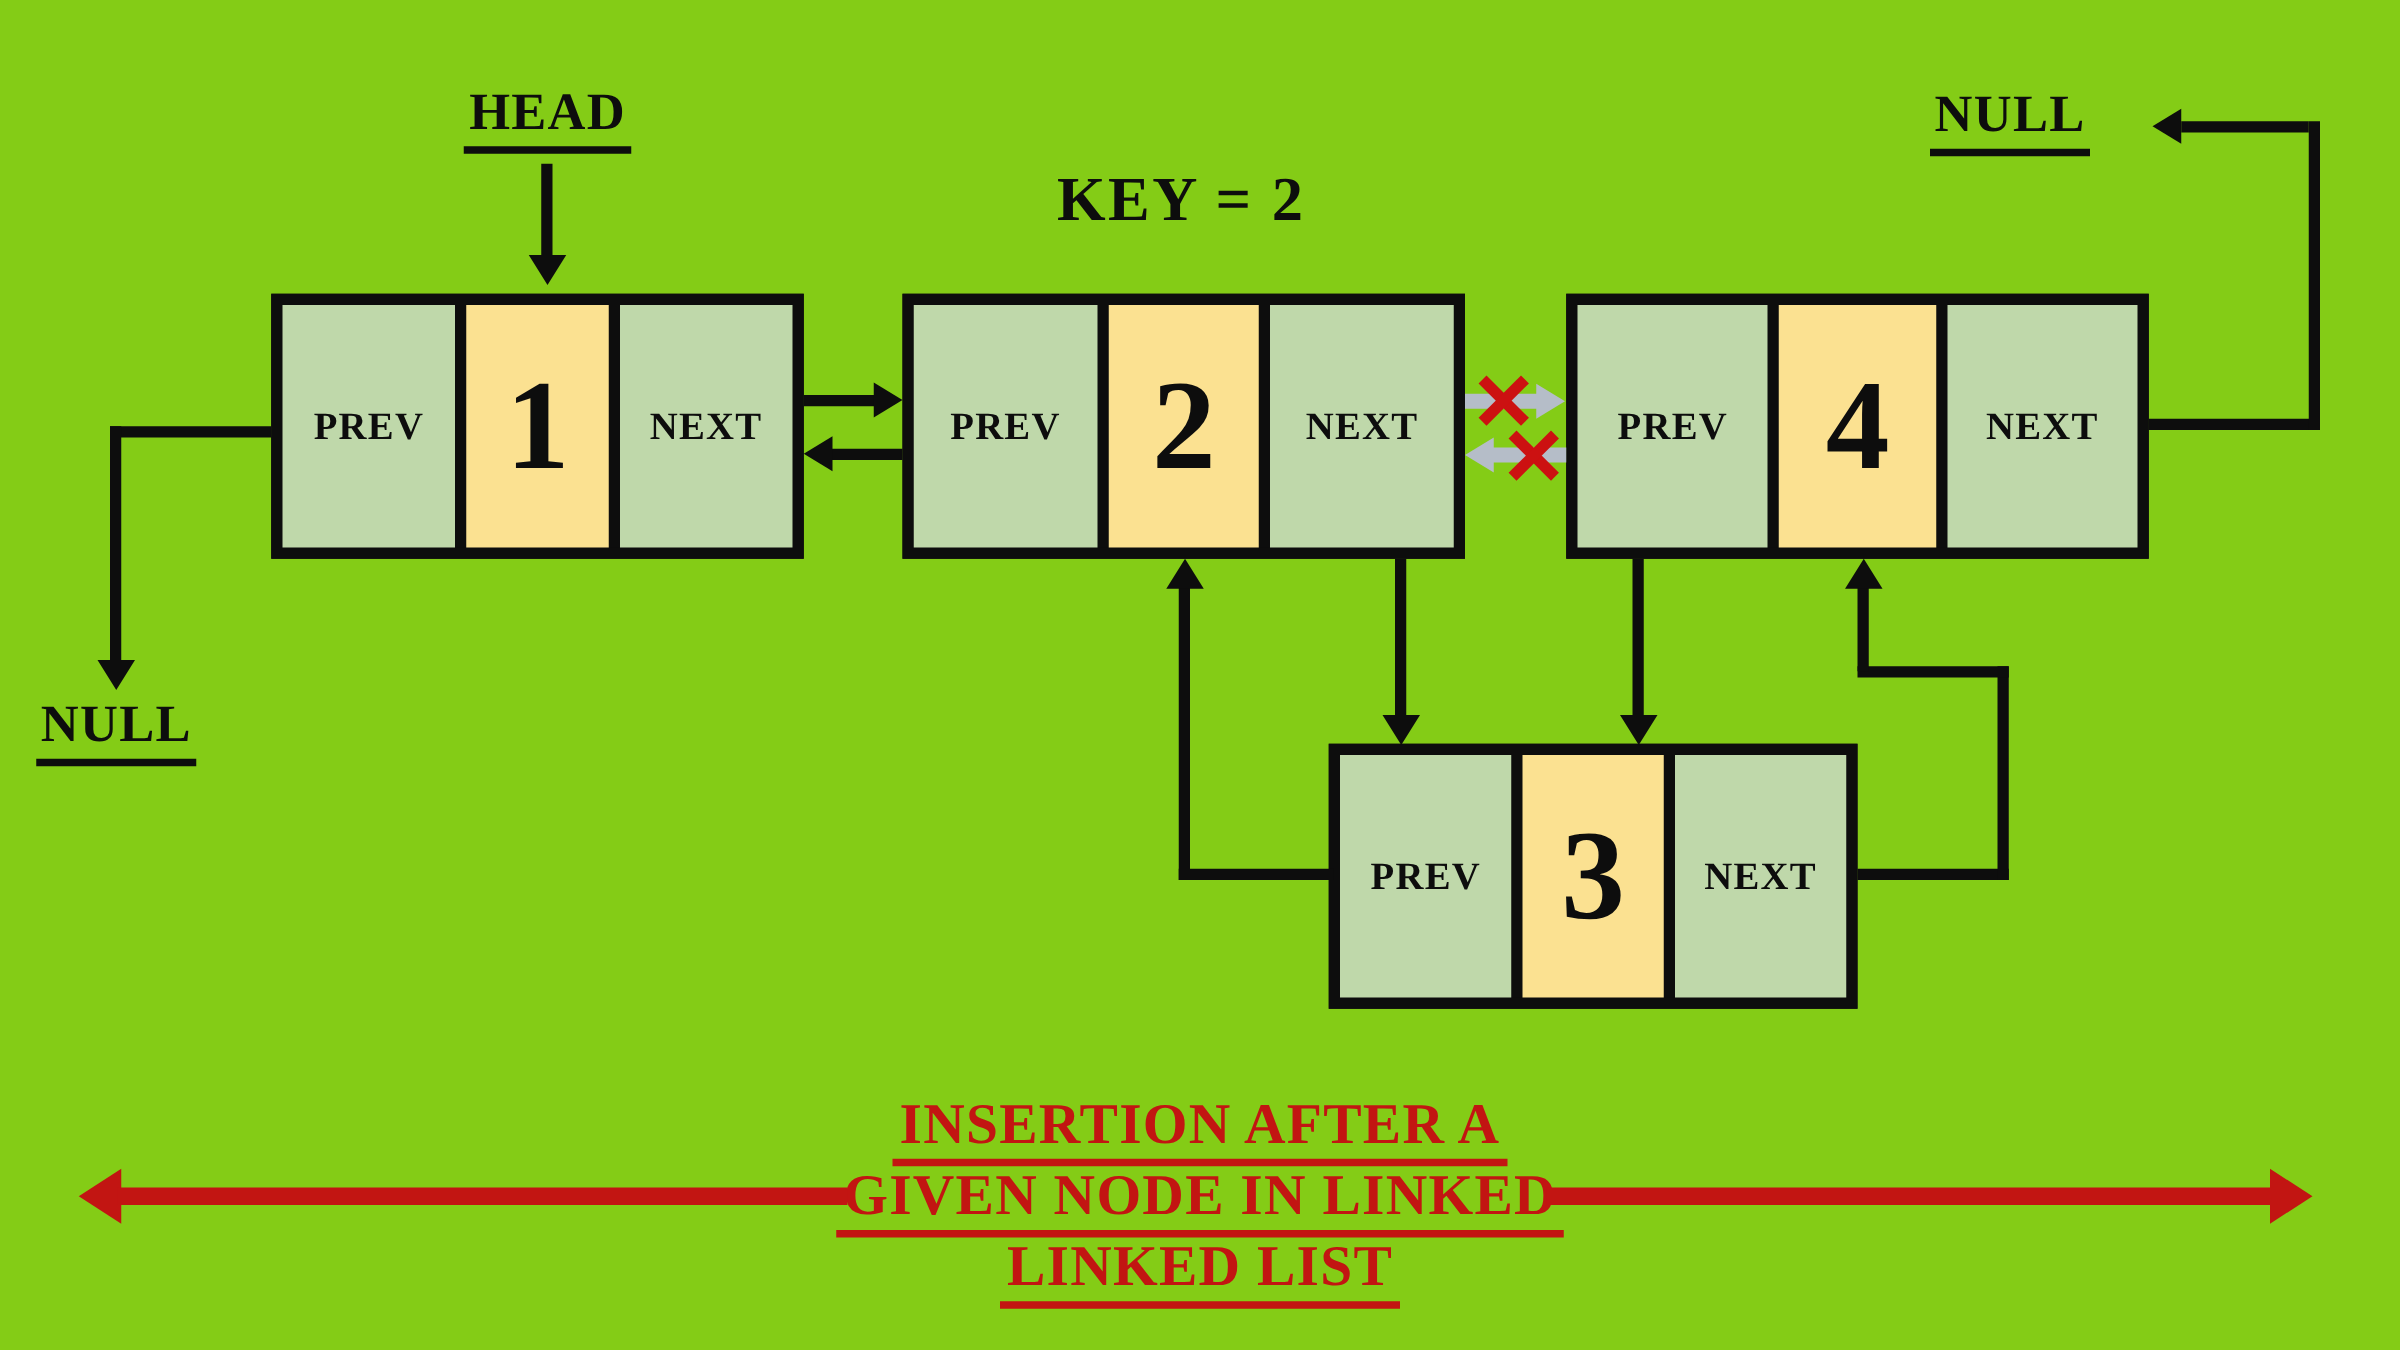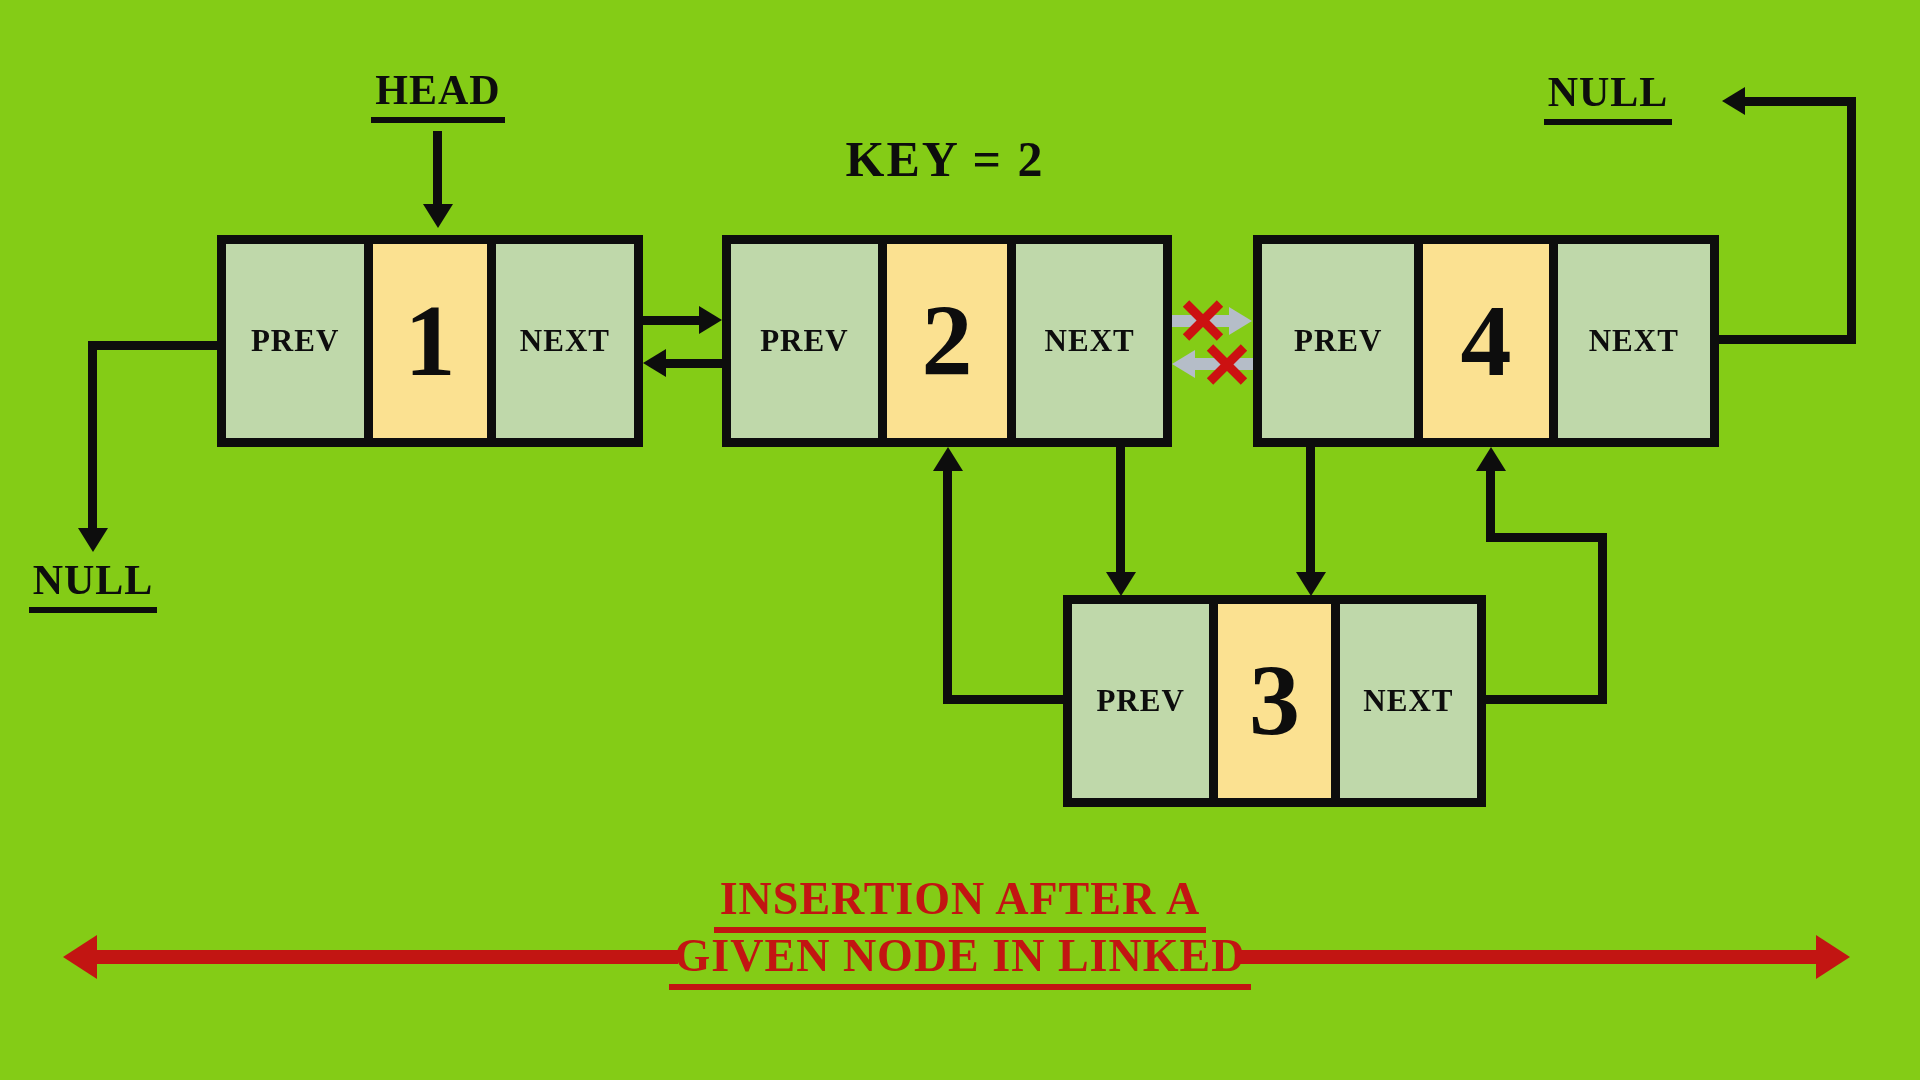--- a/index.html
+++ b/index.html
@@ -161,19 +161,22 @@
   <div class="lbl lbl-null" style="left:1513px;top:68px;width:190px;">
     <span class="ul">NULL</span>
   </div>
 
   <div class="title-line" style="top:872px;">
     <span class="ul">INSERTION AFTER A</span>
   </div>
   <div class="title-line" style="top:929px;">
     <span class="ul">GIVEN NODE IN LINKED</span>
   </div>
+  <div class="title-line" style="top:986px;">
+    <span class="ul">LINKED LIST</span>
+  </div>
 
   <div class="ah red left" style="left:63px;top:935px;"></div>
   <div class="seg red" style="left:94px;top:950px;width:584px;height:14px;"></div>
   <div class="seg red" style="left:1237px;top:950px;width:582px;height:14px;"></div>
   <div class="ah red right" style="left:1816px;top:935px;"></div>
 
 </div>
 
 </body></html>

